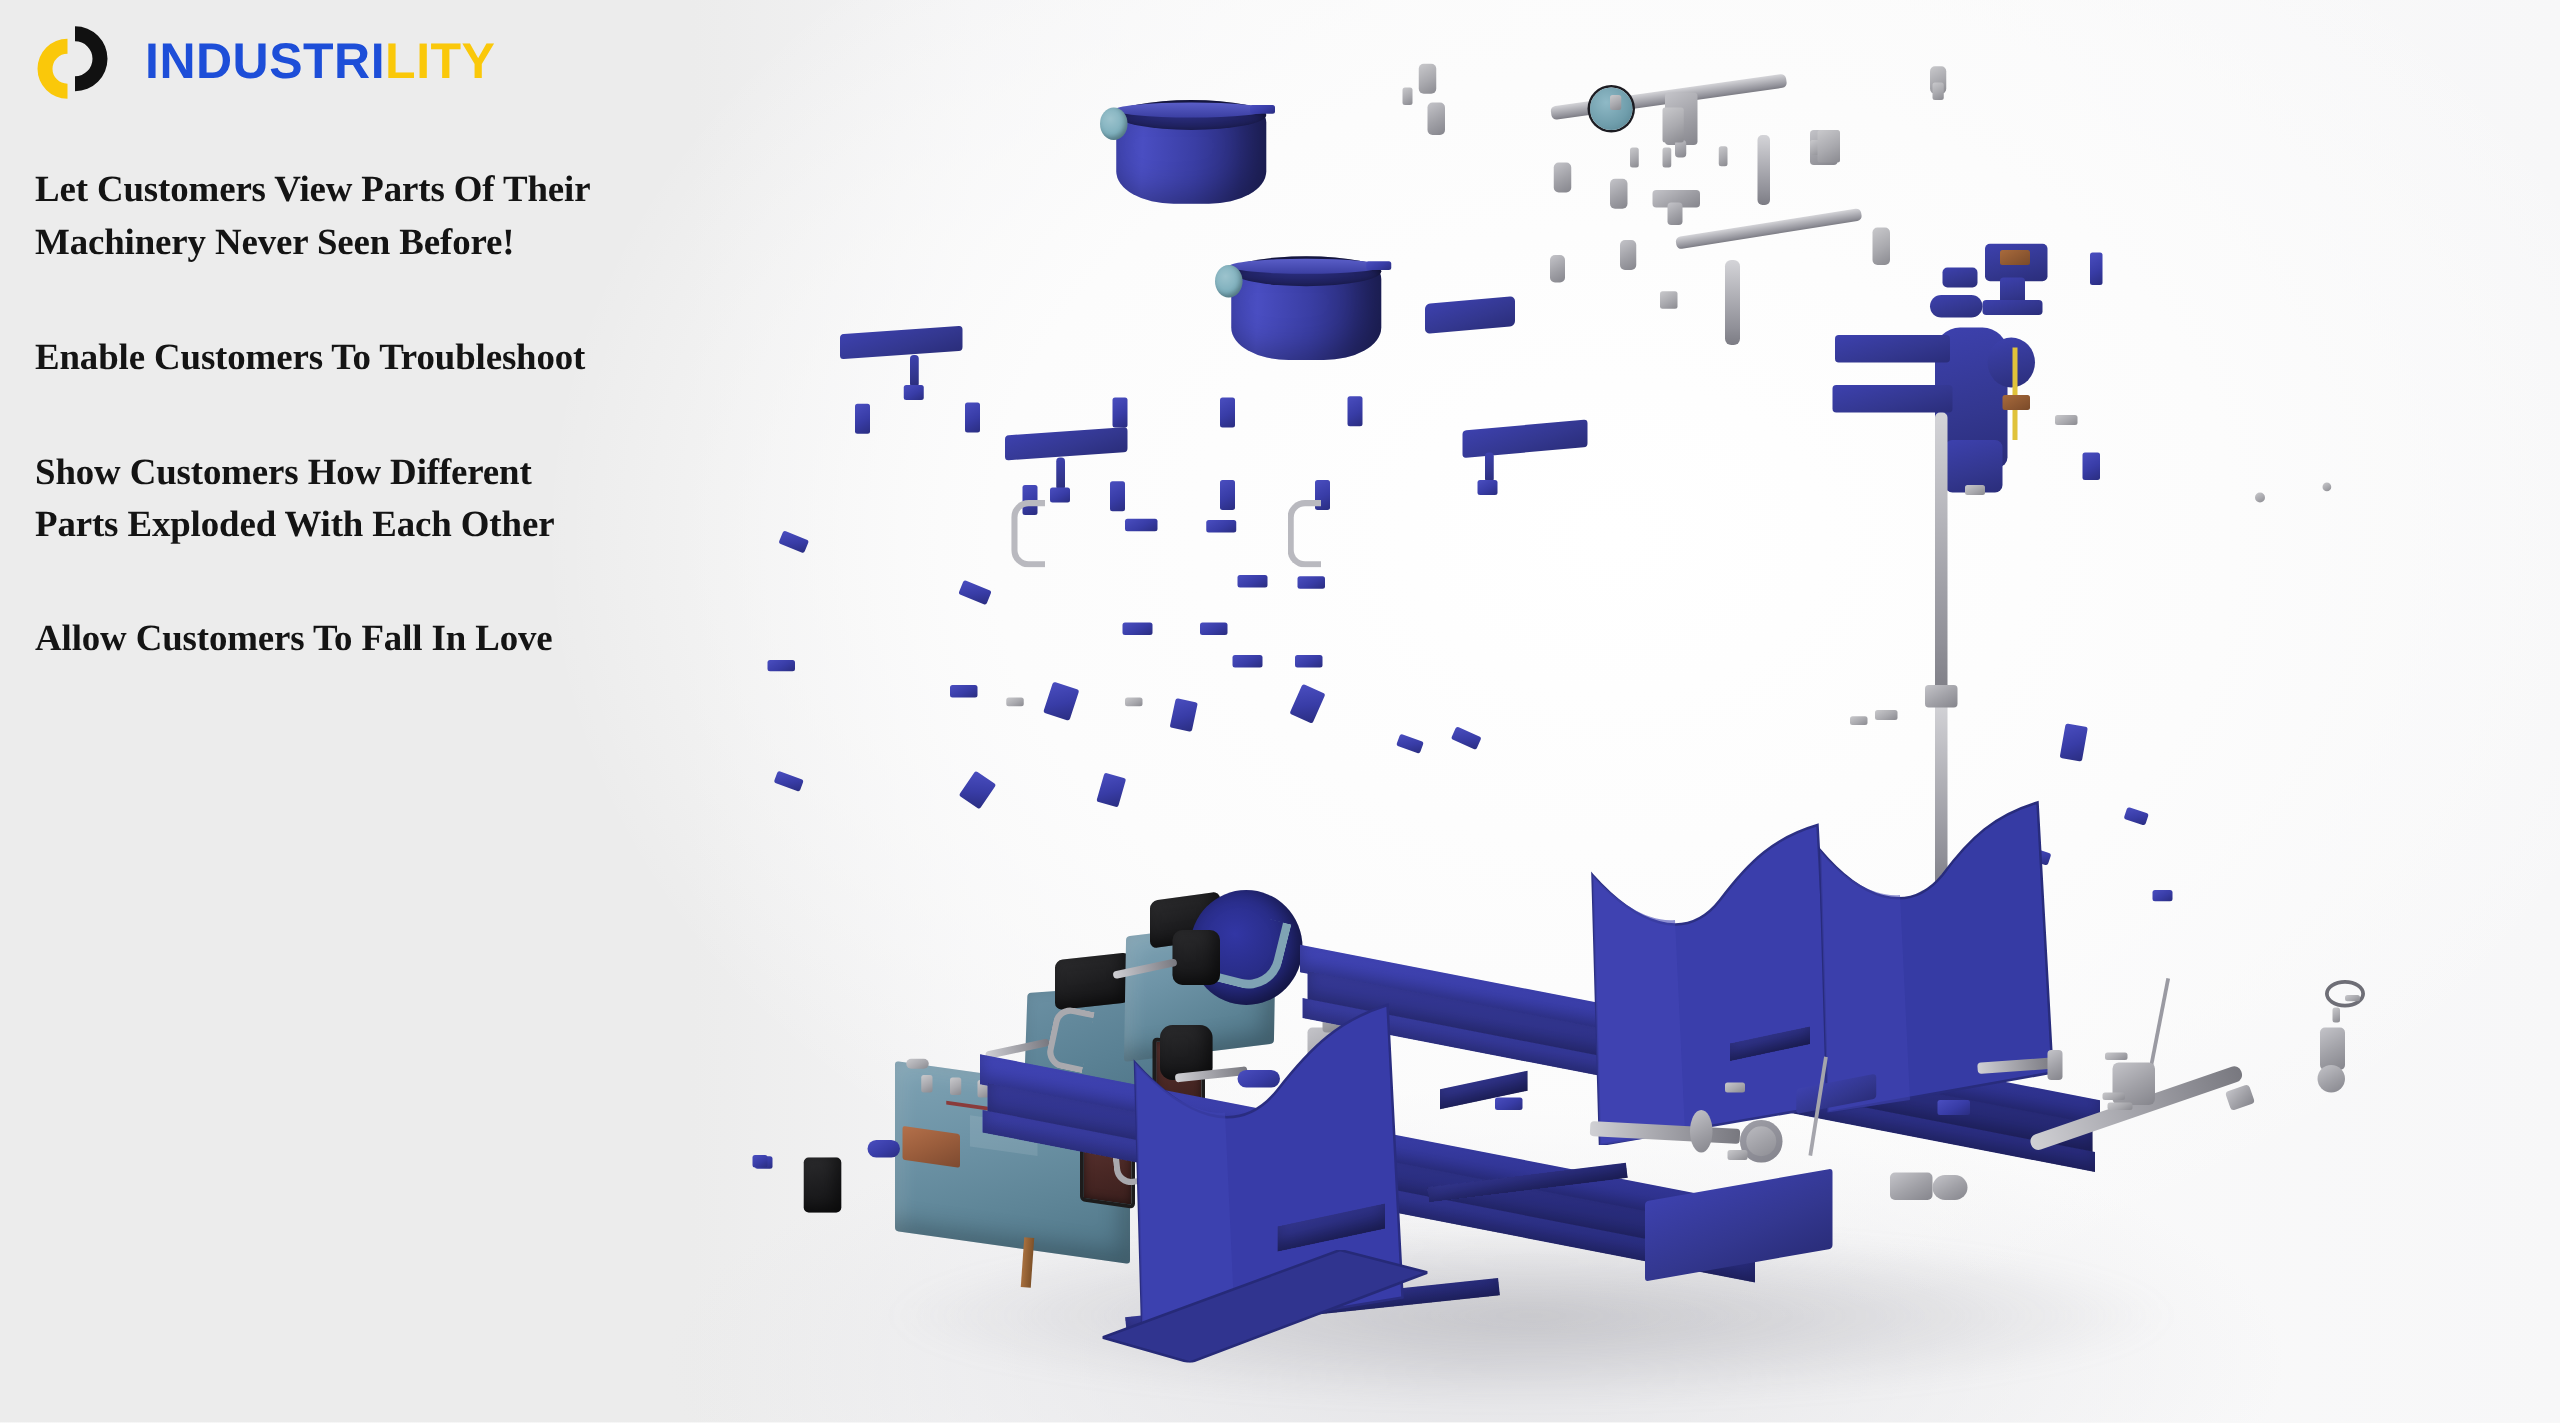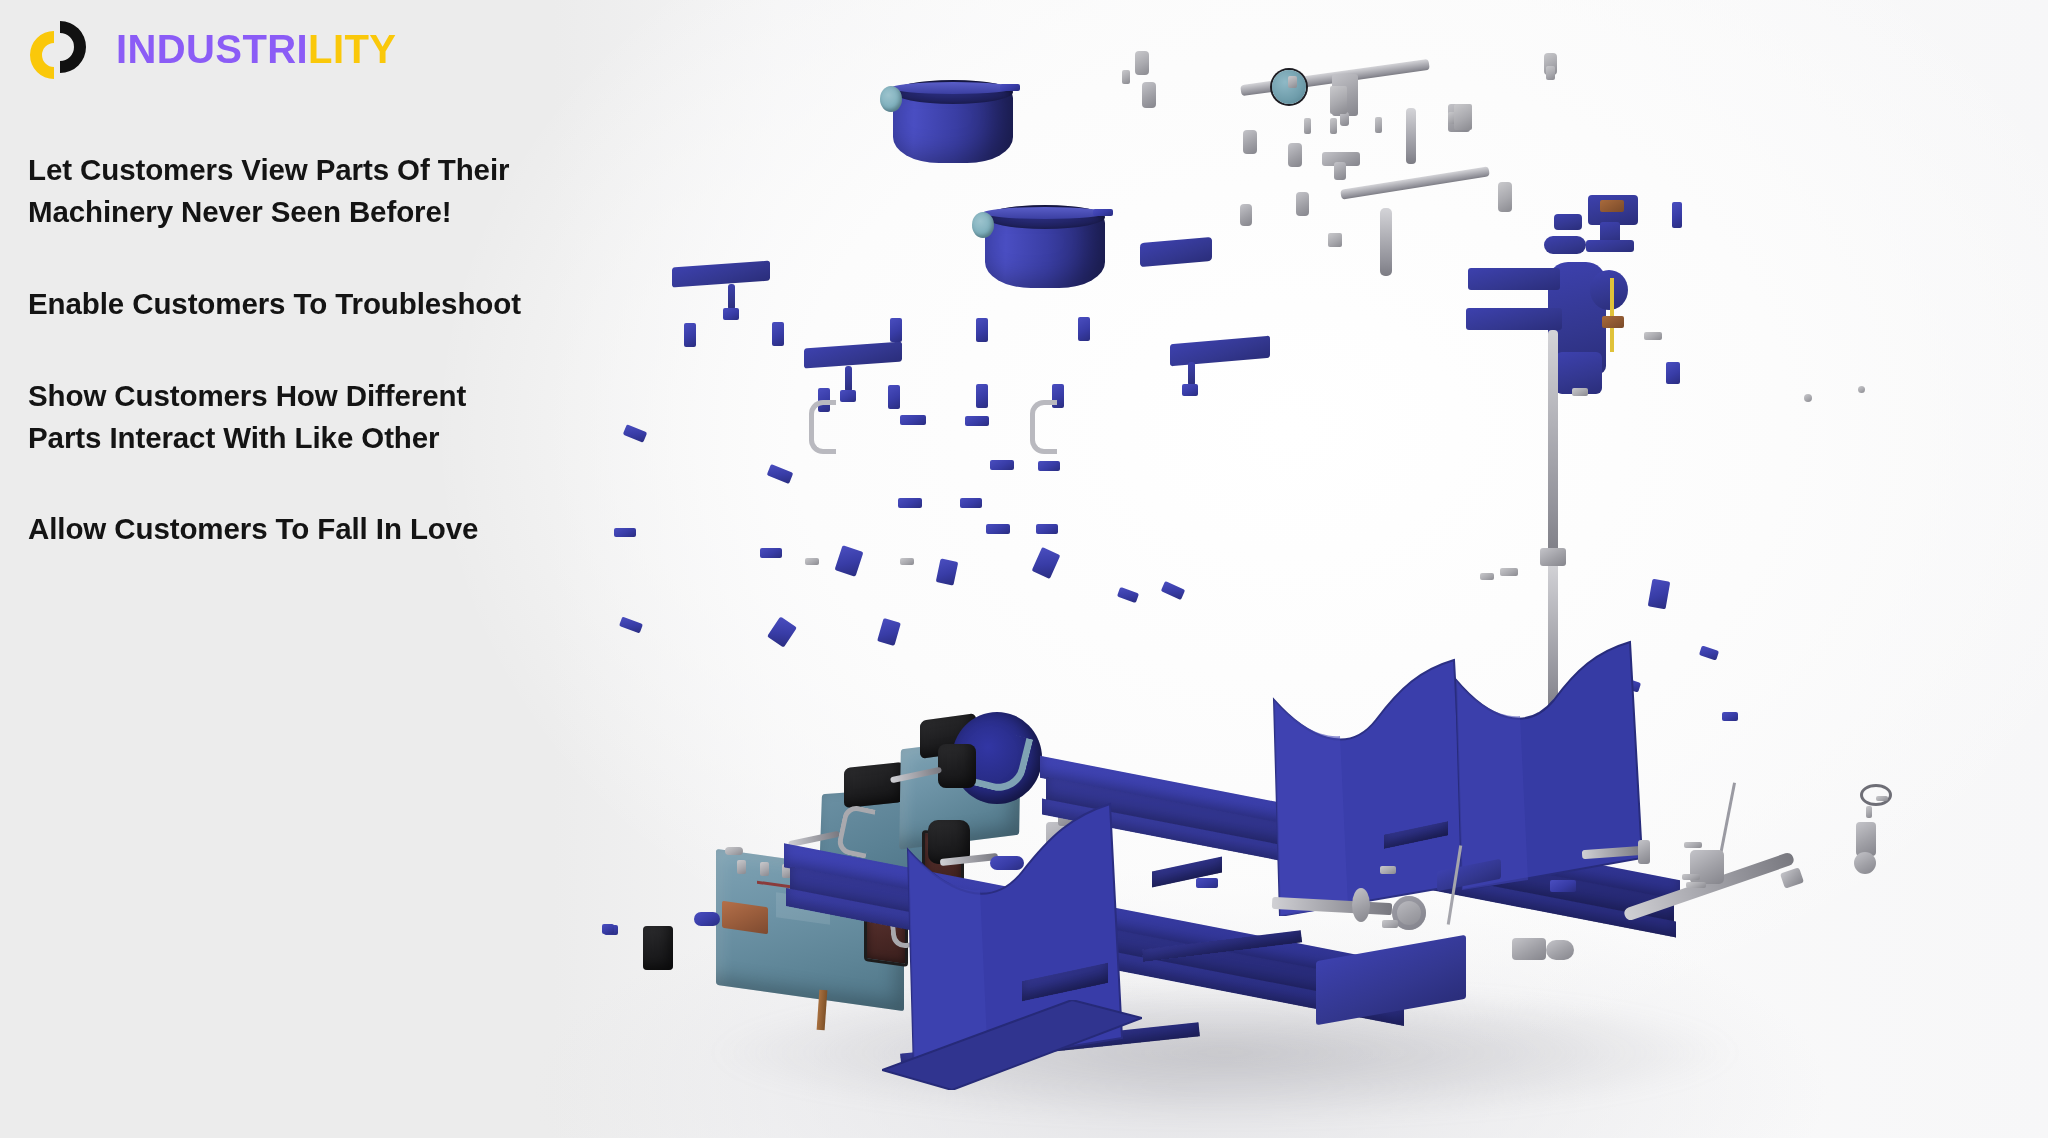--- a/index.html
+++ b/index.html
@@ -45,29 +45,30 @@
     gap: 14px;
   }
   .logo-mark { width: 74px; height: 64px; display: block; }
   .logo-text {
     font-size: 40px;
     font-weight: 700;
     letter-spacing: 0.4px;
     line-height: 1;
     white-space: nowrap;
   }
-  .logo-text .dark { color: #8b5cf6; }
+  .logo-text .dark { color: #1d4ed8; }
   .logo-text .accent { color: #fac80a; }
 
   
   .copy {
     position: absolute;
     left: 28px;
-    top: 149px;
+    top: 132px;
     width: 650px;
+    font-family: Liberation Serif, serif;
   }
   .copy-block {
     margin: 0 0 50px 0;
     font-size: 29.5px;
     font-weight: 700;
     color: #141414;
     line-height: 1.42;
     letter-spacing: -0.1px;
   }
   .copy-block:last-child { margin-bottom: 0; }
@@ -187,21 +188,21 @@
   <div class="copy">
     <p class="copy-block">
       <span class="ln">Let Customers View Parts Of Their</span>
       <span class="ln">Machinery Never Seen Before!</span>
     </p>
     <p class="copy-block">
       <span class="ln">Enable Customers To Troubleshoot</span>
     </p>
     <p class="copy-block">
       <span class="ln">Show Customers How Different</span>
-      <span class="ln">Parts Interact With Like Other</span>
+      <span class="ln">Parts Exploded With Each Other</span>
     </p>
     <p class="copy-block">
       <span class="ln">Allow Customers To Fall In Love</span>
     </p>
   </div>
 
   <div class="scene">
 
     <div class="part can" style="left:893px; top:88px; width:120px; height:75px;"></div>
     <div class="part can-top" style="left:893px; top:80px; width:120px; height:24px;"></div>

